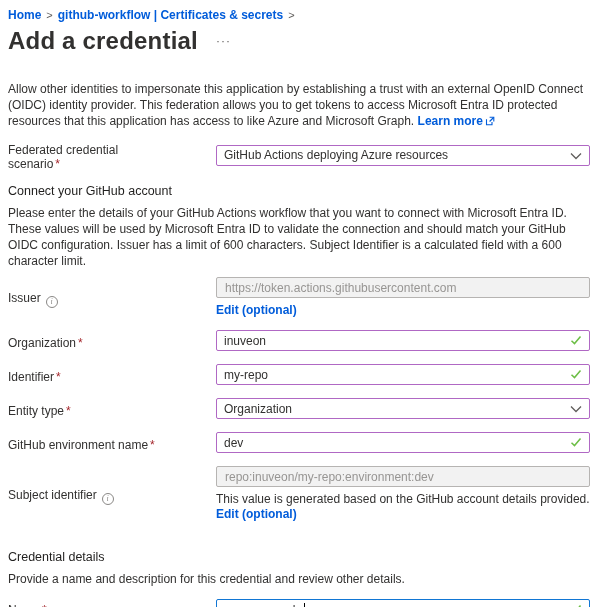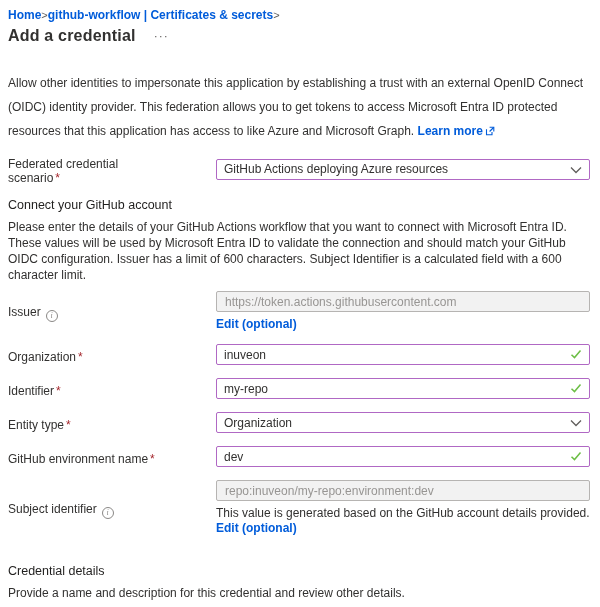--- a/index.html
+++ b/index.html
@@ -8,31 +8,31 @@
     width: 600px; height: 607px;
     background: #ffffff;
     font-family: "Liberation Sans", "DejaVu Sans", sans-serif;
     font-size: 12px;
     color: #323130;
     overflow: hidden;
   }
   .page { padding: 8px 10px 0 8px; }
 
   
-  .breadcrumb { display: flex; align-items: center; font-size: 12px; line-height: 14px; }
+  .breadcrumb { display: flex; align-items: center; gap: 5px; font-size: 12px; line-height: 14px; }
   .crumb { color: #015cda; font-weight: 600; text-decoration: none; cursor: pointer; }
   .crumb-sep { color: #605e5c; font-size: 11px; }
 
   
   .title-row { display: flex; align-items: center; gap: 18px; margin-top: 5px; }
-  .page-title { font-size: 16px; font-weight: 700; color: #323130; letter-spacing: 0.2px; }
+  .page-title { font-size: 24px; font-weight: 700; color: #323130; letter-spacing: 0.2px; }
   .more-btn { color: #605e5c; font-size: 12px; letter-spacing: 1px; cursor: pointer; line-height: 10px; }
 
   
-  .intro { margin-top: 26px; max-width: 586px; line-height: 24px; }
+  .intro { margin-top: 26px; max-width: 586px; line-height: 16px; }
   .para { line-height: 16px; max-width: 586px; }
   a.link { color: #015cda; font-weight: 600; text-decoration: none; cursor: pointer; }
   .ext-icon { display: inline-block; margin-left: 2px; vertical-align: -1px; }
 
   
   .section-heading { margin-top: 13px; font-size: 12.5px; color: #201f1e; }
   .section-desc { margin-top: 7px; }
 
   
   .form-row { display: flex; align-items: center; margin-top: 6px; gap: 46px; }

